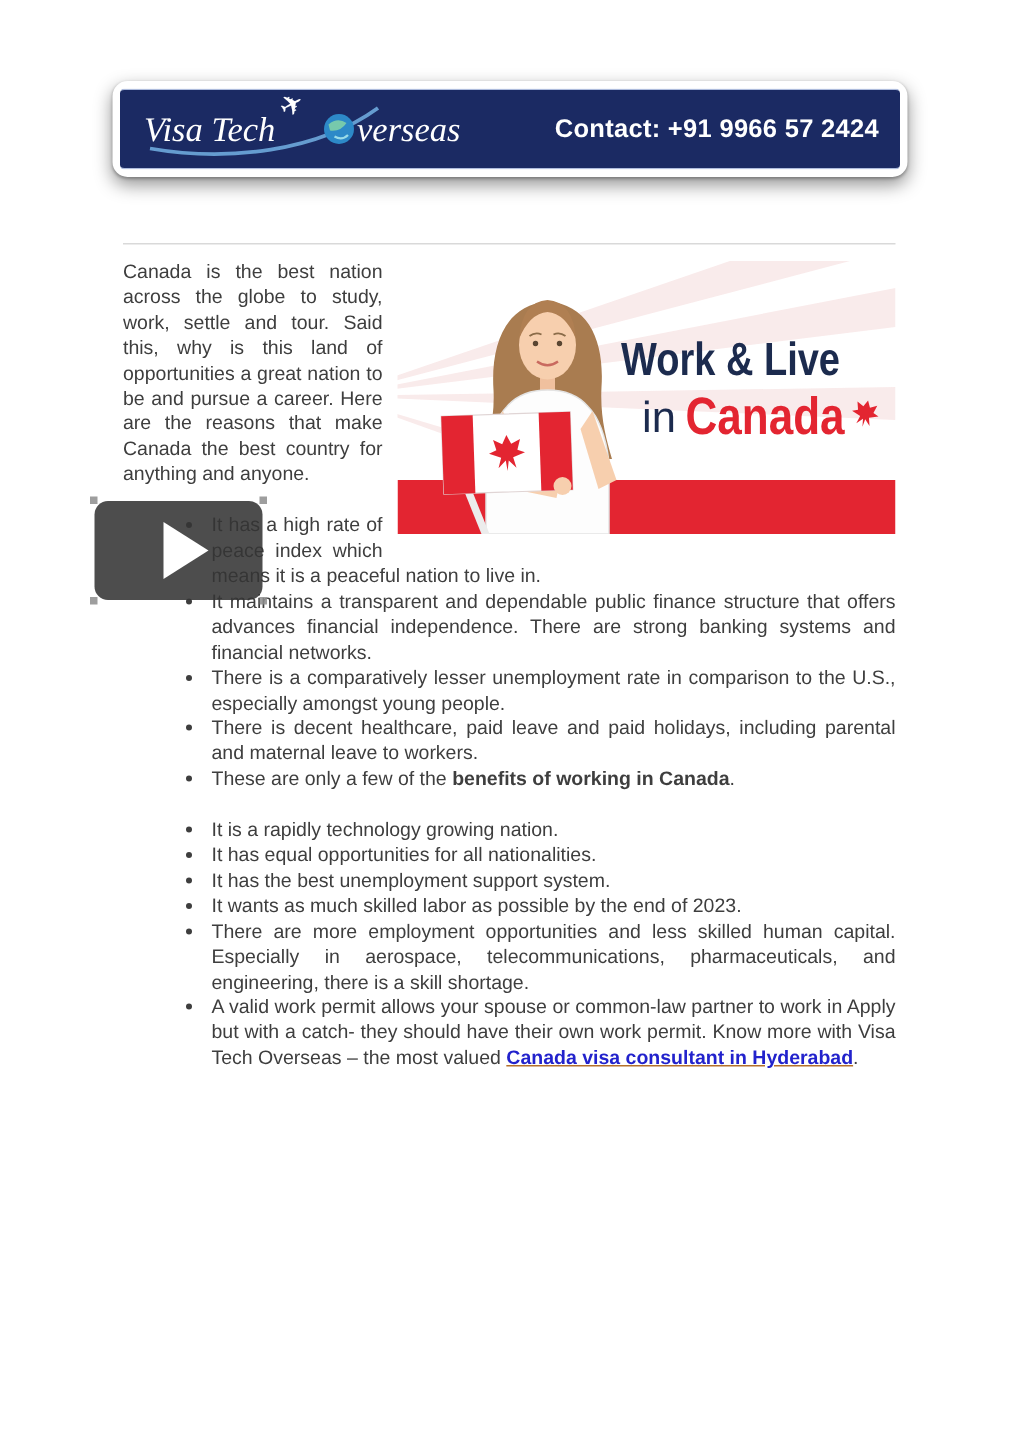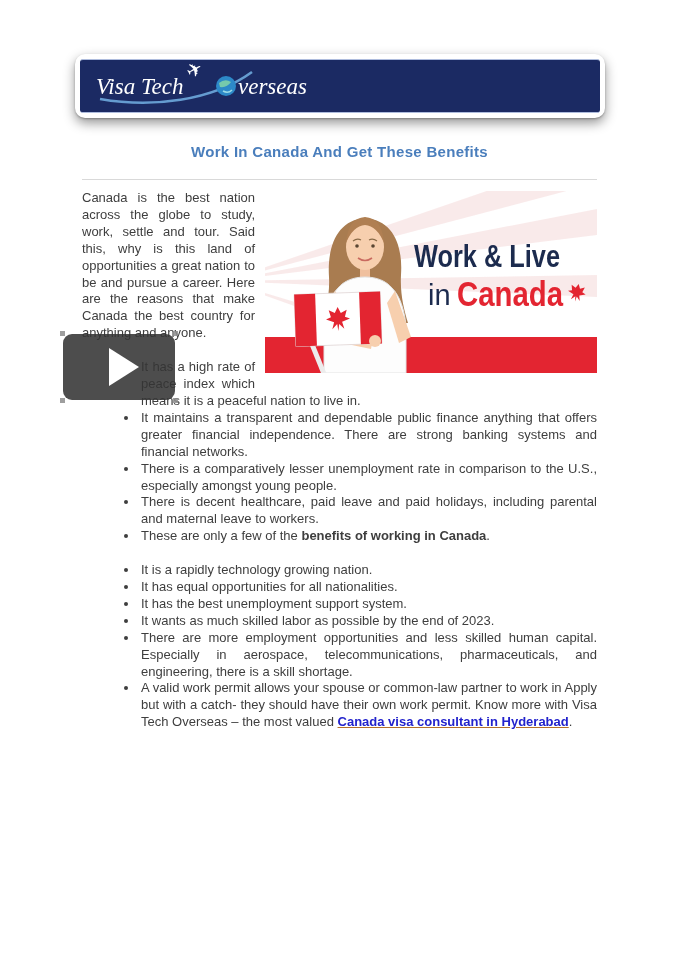--- a/index.html
+++ b/index.html
@@ -56,25 +56,25 @@
         <svg width="232" height="50" viewBox="0 0 232 50">
           <path d="M10,40 C62,49 122,42 162,13" stroke="#6ea8dc" stroke-width="2.5" fill="none" opacity="0.9"></path>
           <text x="98" y="18" font-size="19" fill="#ffffff" font-family="DejaVu Sans, sans-serif" transform="rotate(-28 104 14)">✈</text>
           <text x="6" y="35" font-size="23" font-style="italic" fill="#ffffff" font-family="Liberation Serif, serif">Visa Tech</text>
           <circle cx="136" cy="27" r="10" fill="#2d89c8"></circle>
           <path d="M129,24 q6,-5 12,-1 q-4,6 -11,5 z" fill="#7fd0a8" opacity="0.9"></path>
           <path d="M133,32 q5,3 9,-1" stroke="#9adbe8" stroke-width="1.5" fill="none"></path>
           <text x="148" y="35" font-size="23" font-style="italic" fill="#ffffff" font-family="Liberation Serif, serif">verseas</text>
         </svg>
       </div>
+      <div class="contact">Contact: +91 9966 57 2424</div>
     </div>
   </div>
 
   <div class="main">
-    <h1 class="title">Work In Canada And Get These Benefits</h1>
     <hr class="rule">
 
     <div class="content">
 
       <svg class="hero" viewBox="0 0 332 182">
         <rect width="332" height="182" fill="#ffffff"></rect>
         <g fill="#f5dada" opacity="0.55">
           <polygon points="-40,90 332,-38 332,-8"></polygon>
           <polygon points="-40,90 332,18 332,44"></polygon>
           <polygon points="-40,90 332,84 332,106"></polygon>
@@ -112,21 +112,21 @@
           <g transform="translate(312,101) rotate(12) scale(0.75)" fill="#e32531">
             <path d="M0,-11 L3,-5 L9,-8 L7,-1 L12,1 L4,4 L6,11 L1,6 L0,13 L-1,6 L-6,11 L-4,4 L-12,1 L-7,-1 L-9,-8 L-3,-5 Z"></path>
           </g>
         </g>
       </svg>
 
       <p>Canada is the best nation across the globe to study, work, settle and tour. Said this, why is this land of opportunities a great nation to be and pursue a career. Here are the reasons that make Canada the best country for anything and anyone.</p>
 
       <ul class="blist">
         <li>It has a high rate of peace index which means it is a peaceful nation to live in.</li>
-        <li>It maintains a transparent and dependable public finance anything that offers greater financial independence. There are strong banking systems and financial networks.</li>
+        <li>It maintains a transparent and dependable public finance structure that offers advances financial independence. There are strong banking systems and financial networks.</li>
         <li>There is a comparatively lesser unemployment rate in comparison to the U.S., especially amongst young people.</li>
         <li>There is decent healthcare, paid leave and paid holidays, including parental and maternal leave to workers.</li>
         <li><span>These are only a few of the </span><span class="b">benefits of working in Canada</span><span>.</span></li>
       </ul>
 
 
       <ul class="blist">
         <li>It is a rapidly technology growing nation.</li>
         <li>It has equal opportunities for all nationalities.</li>
         <li>It has the best unemployment support system.</li>

